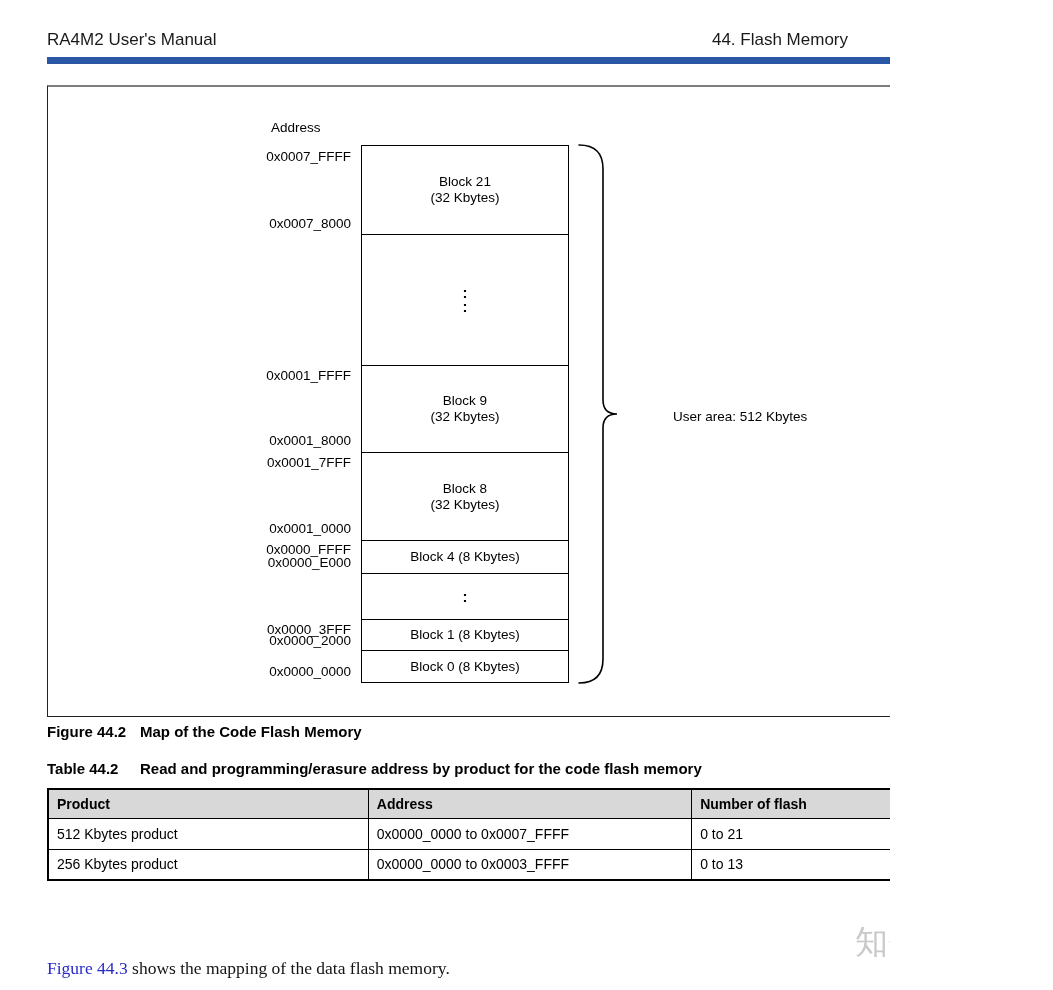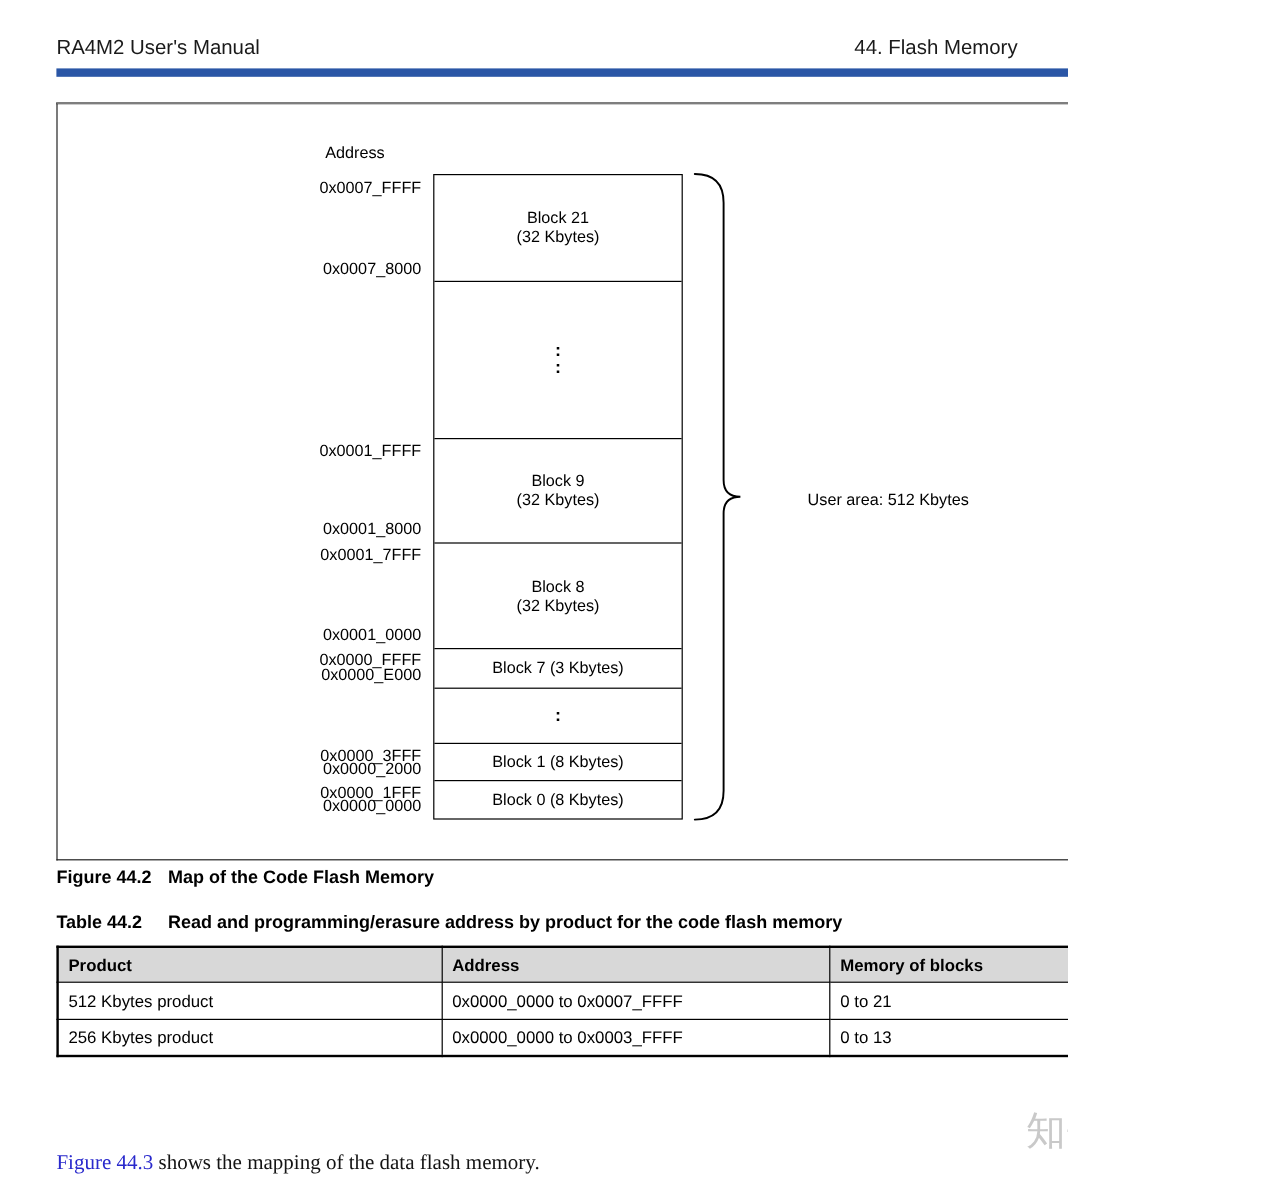--- a/index.html
+++ b/index.html
@@ -93,42 +93,41 @@
       <div class="addr-label" style="top:62px">0x0007_FFFF</div>
       <div class="addr-label" style="top:129px">0x0007_8000</div>
       <div class="addr-label" style="top:281px">0x0001_FFFF</div>
       <div class="addr-label" style="top:346px">0x0001_8000</div>
       <div class="addr-label" style="top:368px">0x0001_7FFF</div>
       <div class="addr-label" style="top:434px">0x0001_0000</div>
       <div class="addr-label" style="top:455px">0x0000_FFFF</div>
       <div class="addr-label" style="top:468px">0x0000_E000</div>
       <div class="addr-label" style="top:535px">0x0000_3FFF</div>
       <div class="addr-label" style="top:546px">0x0000_2000</div>
-      <div class="addr-label" style="top:566px">0x0000_1FFF</div>
       <div class="addr-label" style="top:577px">0x0000_0000</div>
 
       <div class="block-stack">
         <div class="blk" style="height:89px">
           <span>Block 21</span>
           <span>(32 Kbytes)</span>
         </div>
         <div class="gap vgap" style="height:131px">
           <span class="colon">:</span>
           <span class="colon">:</span>
         </div>
         <div class="blk" style="height:87px">
           <span>Block 9</span>
           <span>(32 Kbytes)</span>
         </div>
         <div class="blk" style="height:88px">
           <span>Block 8</span>
           <span>(32 Kbytes)</span>
         </div>
         <div class="blk" style="height:33px">
-          <span>Block 7 (3 Kbytes)</span>
+          <span>Block 4 (8 Kbytes)</span>
         </div>
         <div class="gap" style="height:46px">
           <span class="colon">:</span>
         </div>
         <div class="blk" style="height:31px">
           <span>Block 1 (8 Kbytes)</span>
         </div>
         <div class="blk" style="height:31px">
           <span>Block 0 (8 Kbytes)</span>
         </div>
@@ -155,21 +154,21 @@
   <table class="spec">
     <colgroup>
         <col style="width:321px">
         <col style="width:324px">
         <col style="width:320px">
       </colgroup>
     <thead>
       <tr>
         <th>Product</th>
         <th>Address</th>
-        <th>Memory of blocks</th>
+        <th>Number of flash</th>
       </tr>
     </thead>
     <tbody>
       <tr>
         <td>512 Kbytes product</td>
         <td>0x0000_0000 to 0x0007_FFFF</td>
         <td>0 to 21</td>
       </tr>
       <tr>
         <td>256 Kbytes product</td>

